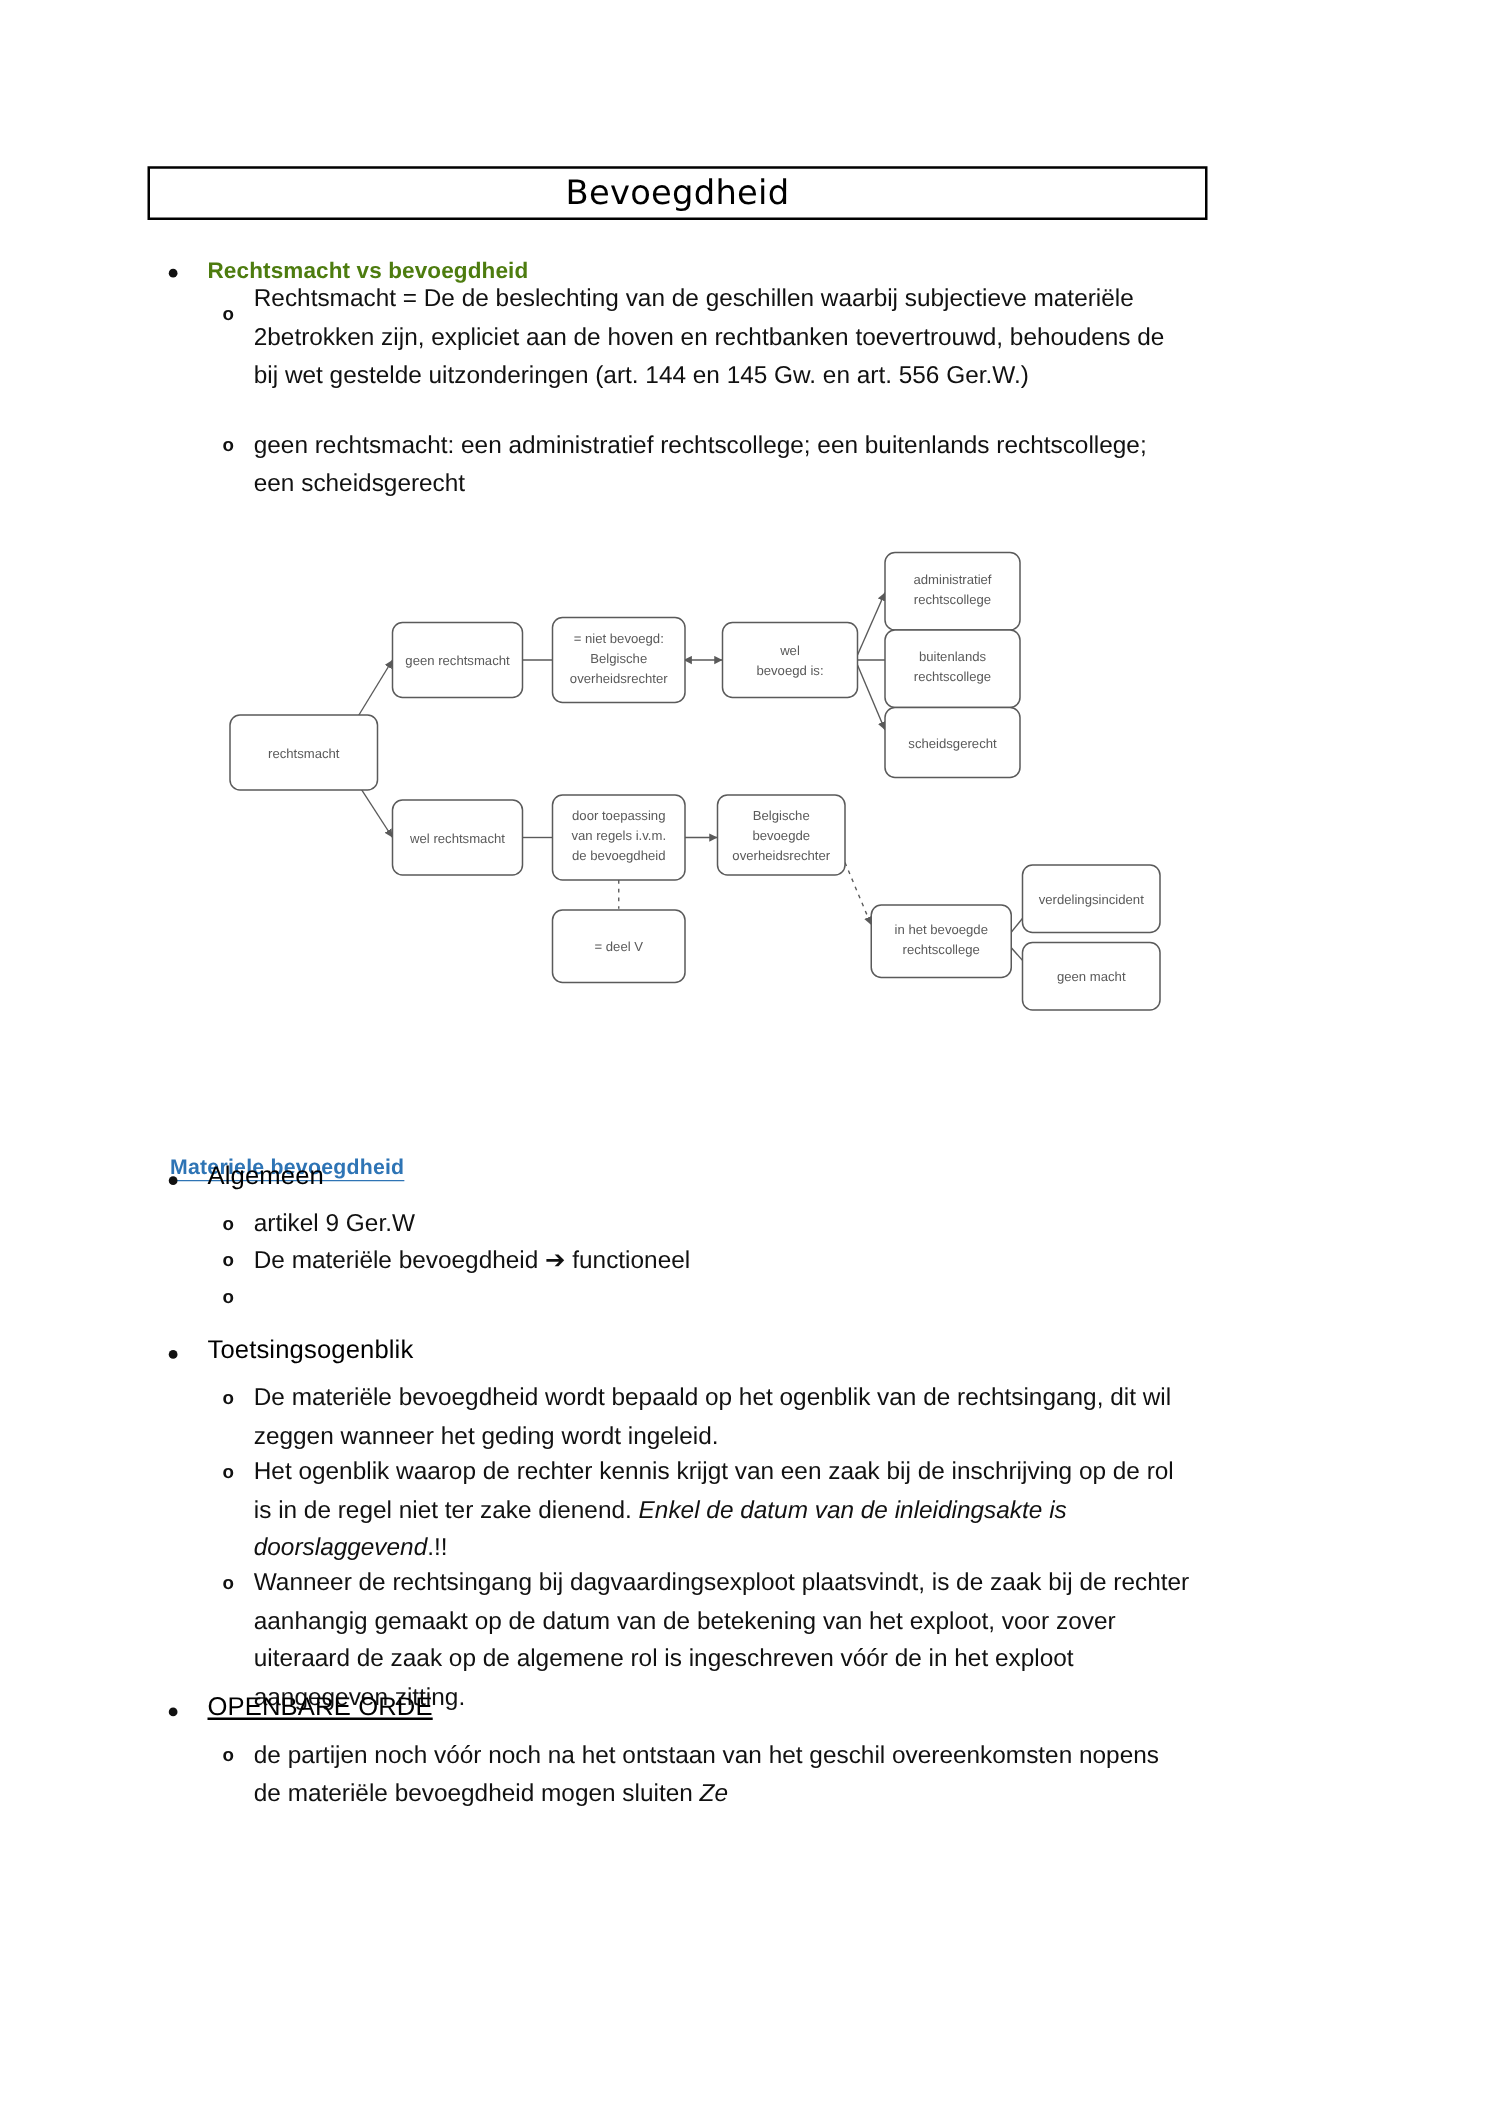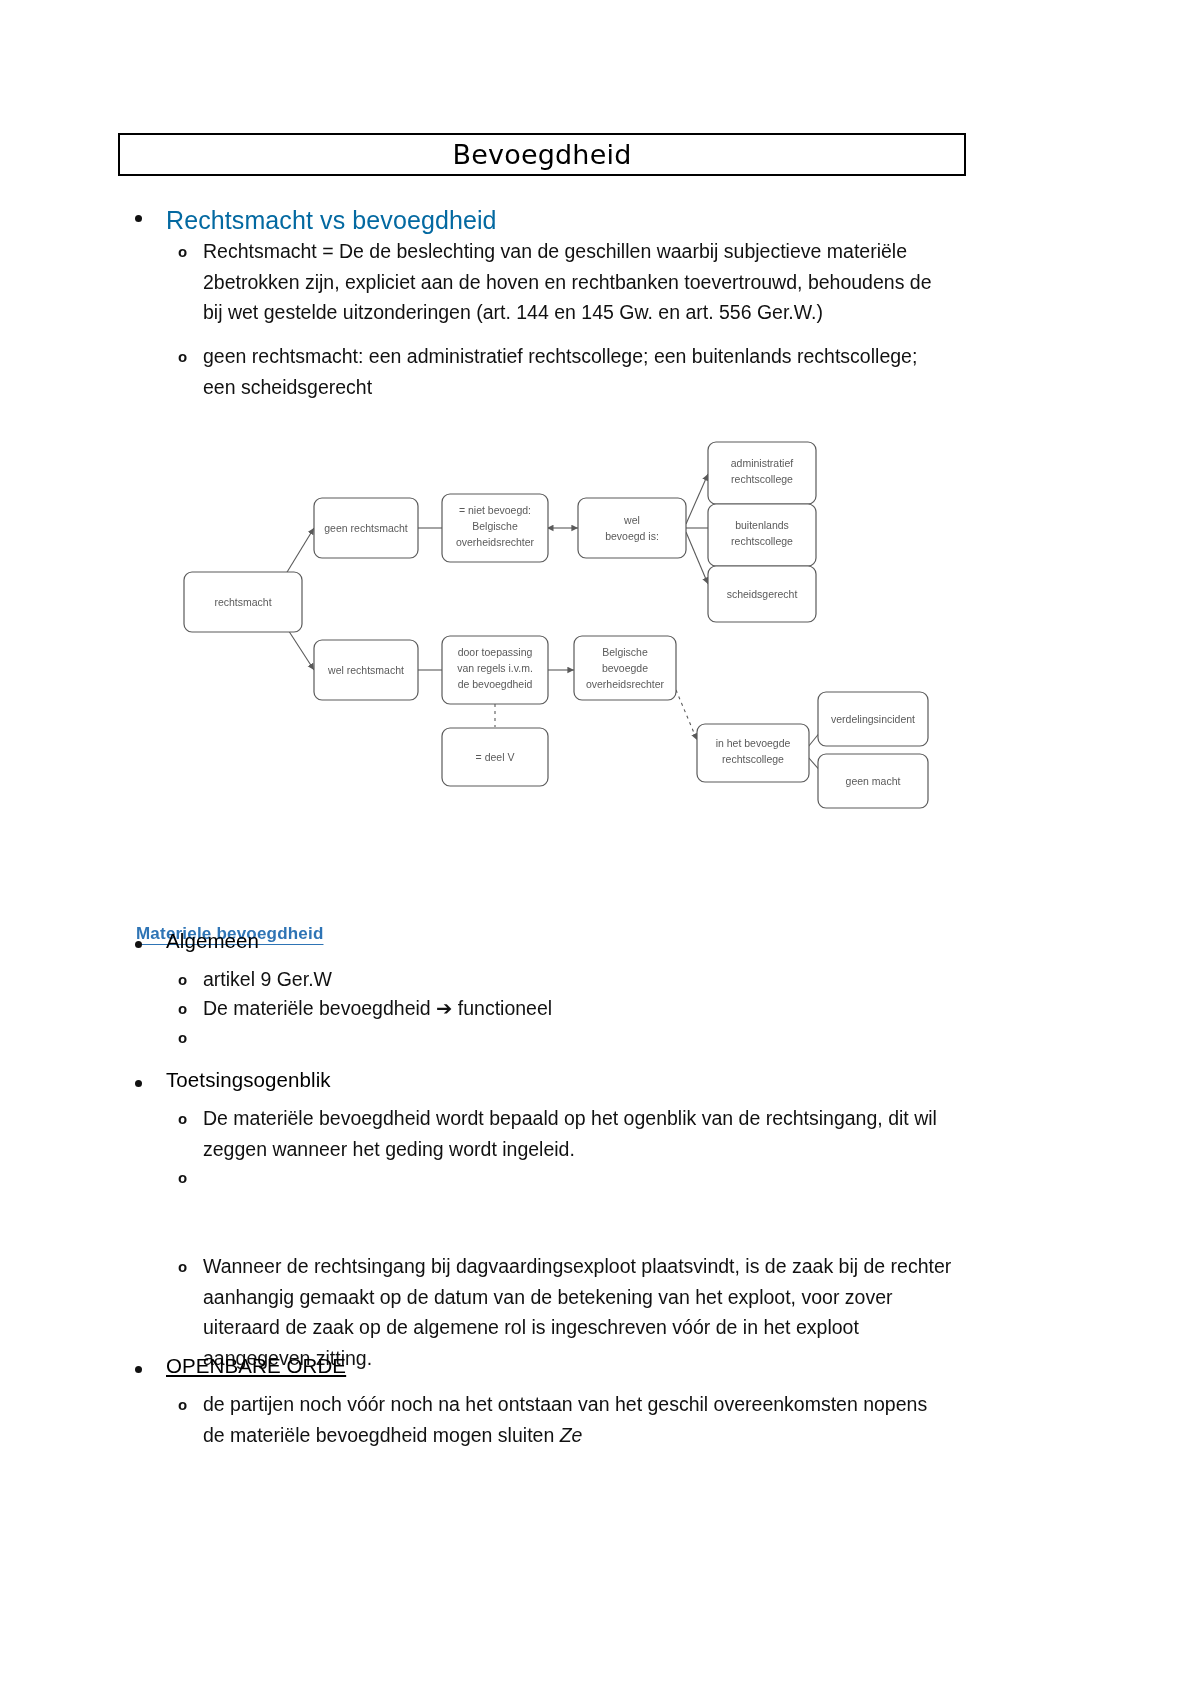--- a/index.html
+++ b/index.html
@@ -22,23 +22,23 @@
     background:#fff;
   }
   .title-box .t{
     font-size:27px;font-weight:400;letter-spacing:.2px;color:#000;
     font-family:"DejaVu Sans",sans-serif;
   }
 
   
   .lvl1{
     position:absolute;
-    font-size:25px;
-    font-weight:normal;
-    color:#0369a1;
+    font-size:18px;
+    font-weight:bold;
+    color:#4d7c0f;
     letter-spacing:.1px;
   }
   .lvl1.blue{color:#000000;font-weight:400;font-size:20.5px;}
   .bullet1{
     position:absolute;
     width:7px;height:7px;border-radius:50%;background:#111;
   }
   .lvl2{
     position:absolute;
     font-size:19.5px;
@@ -78,21 +78,21 @@
 <div class="page">
 
   <div class="title-box">
     <span class="t">Bevoegdheid</span>
   </div>
 
   <div class="bullet1" style="left:135px;top:215px;"></div>
   <div class="lvl1" style="left:166px;top:206px;">Rechtsmacht vs bevoegdheid</div>
 
   <div class="omark" style="left:178px;top:243px;">o</div>
-  <div class="lvl2" style="left:203px;top:236px;width:752px;">Rechtsmacht = De de beslechting van de geschillen waarbij subjectieve materiële 2betrokken zijn, expliciet aan de hoven en rechtbanken toevertrouwd, behoudens de bij wet gestelde uitzonderingen (art. 144 en 145 Gw. en art. 556 Ger.W.)</div>
+  <div class="lvl2" style="left:203px;top:224px;width:752px;">Rechtsmacht = De de beslechting van de geschillen waarbij subjectieve materiële 2betrokken zijn, expliciet aan de hoven en rechtbanken toevertrouwd, behoudens de bij wet gestelde uitzonderingen (art. 144 en 145 Gw. en art. 556 Ger.W.)</div>
 
   <div class="omark" style="left:178px;top:348px;">o</div>
   <div class="lvl2" style="left:203px;top:341px;width:740px;">geen rechtsmacht: een administratief rechtscollege; een buitenlands rechtscollege; een scheidsgerecht</div>
 
   <div class="diagram">
     <svg width="790" height="390" viewBox="0 0 790 390" xmlns="http://www.w3.org/2000/svg">
       <defs>
         <marker id="arrA" markerWidth="7" markerHeight="7" refX="6" refY="3" orient="auto">
           <path d="M0,0 L6,3 L0,6 z" fill="#5a5a5a"></path>
         </marker>
@@ -198,20 +198,21 @@
 
   <div class="omark" style="left:178px;top:1029px;">o</div>
 
   <div class="bullet1" style="left:135px;top:1080px;"></div>
   <div class="lvl1 blue" style="left:166px;top:1068px;">Toetsingsogenblik</div>
 
   <div class="omark" style="left:178px;top:1110px;">o</div>
   <div class="lvl2" style="left:203px;top:1103px;width:740px;">De materiële bevoegdheid wordt bepaald op het ogenblik van de rechtsingang, dit wil zeggen wanneer het geding wordt ingeleid.</div>
 
   <div class="omark" style="left:178px;top:1169px;">o</div>
+  <div class="lvl2" style="left:203px;top:1162px;width:752px;"><span>Het ogenblik waarop de rechter kennis krijgt van een zaak bij de inschrijving op de rol is in de regel niet ter zake dienend. </span><span class="ital">Enkel de datum van de inleidingsakte is doorslaggevend</span><span>.!!</span></div>
 
   <div class="omark" style="left:178px;top:1258px;">o</div>
   <div class="lvl2" style="left:203px;top:1251px;width:758px;"> Wanneer de rechtsingang bij dagvaardingsexploot plaatsvindt, is de zaak bij de rechter aanhangig gemaakt op de datum van de betekening van het exploot, voor zover uiteraard de zaak op de algemene rol is ingeschreven vóór de in het exploot aangegeven zitting.</div>
 
   <div class="bullet1" style="left:135px;top:1366px;"></div>
   <div class="lvl1 blue" style="left:166px;top:1354px;text-decoration:underline;">OPENBARE ORDE</div>
 
   <div class="omark" style="left:178px;top:1396px;">o</div>
   <div class="lvl2" style="left:203px;top:1389px;width:740px;"><span>de partijen noch vóór noch na het ontstaan van het geschil overeenkomsten nopens de materiële bevoegdheid mogen sluiten </span><span class="ital">Ze</span></div>
 

